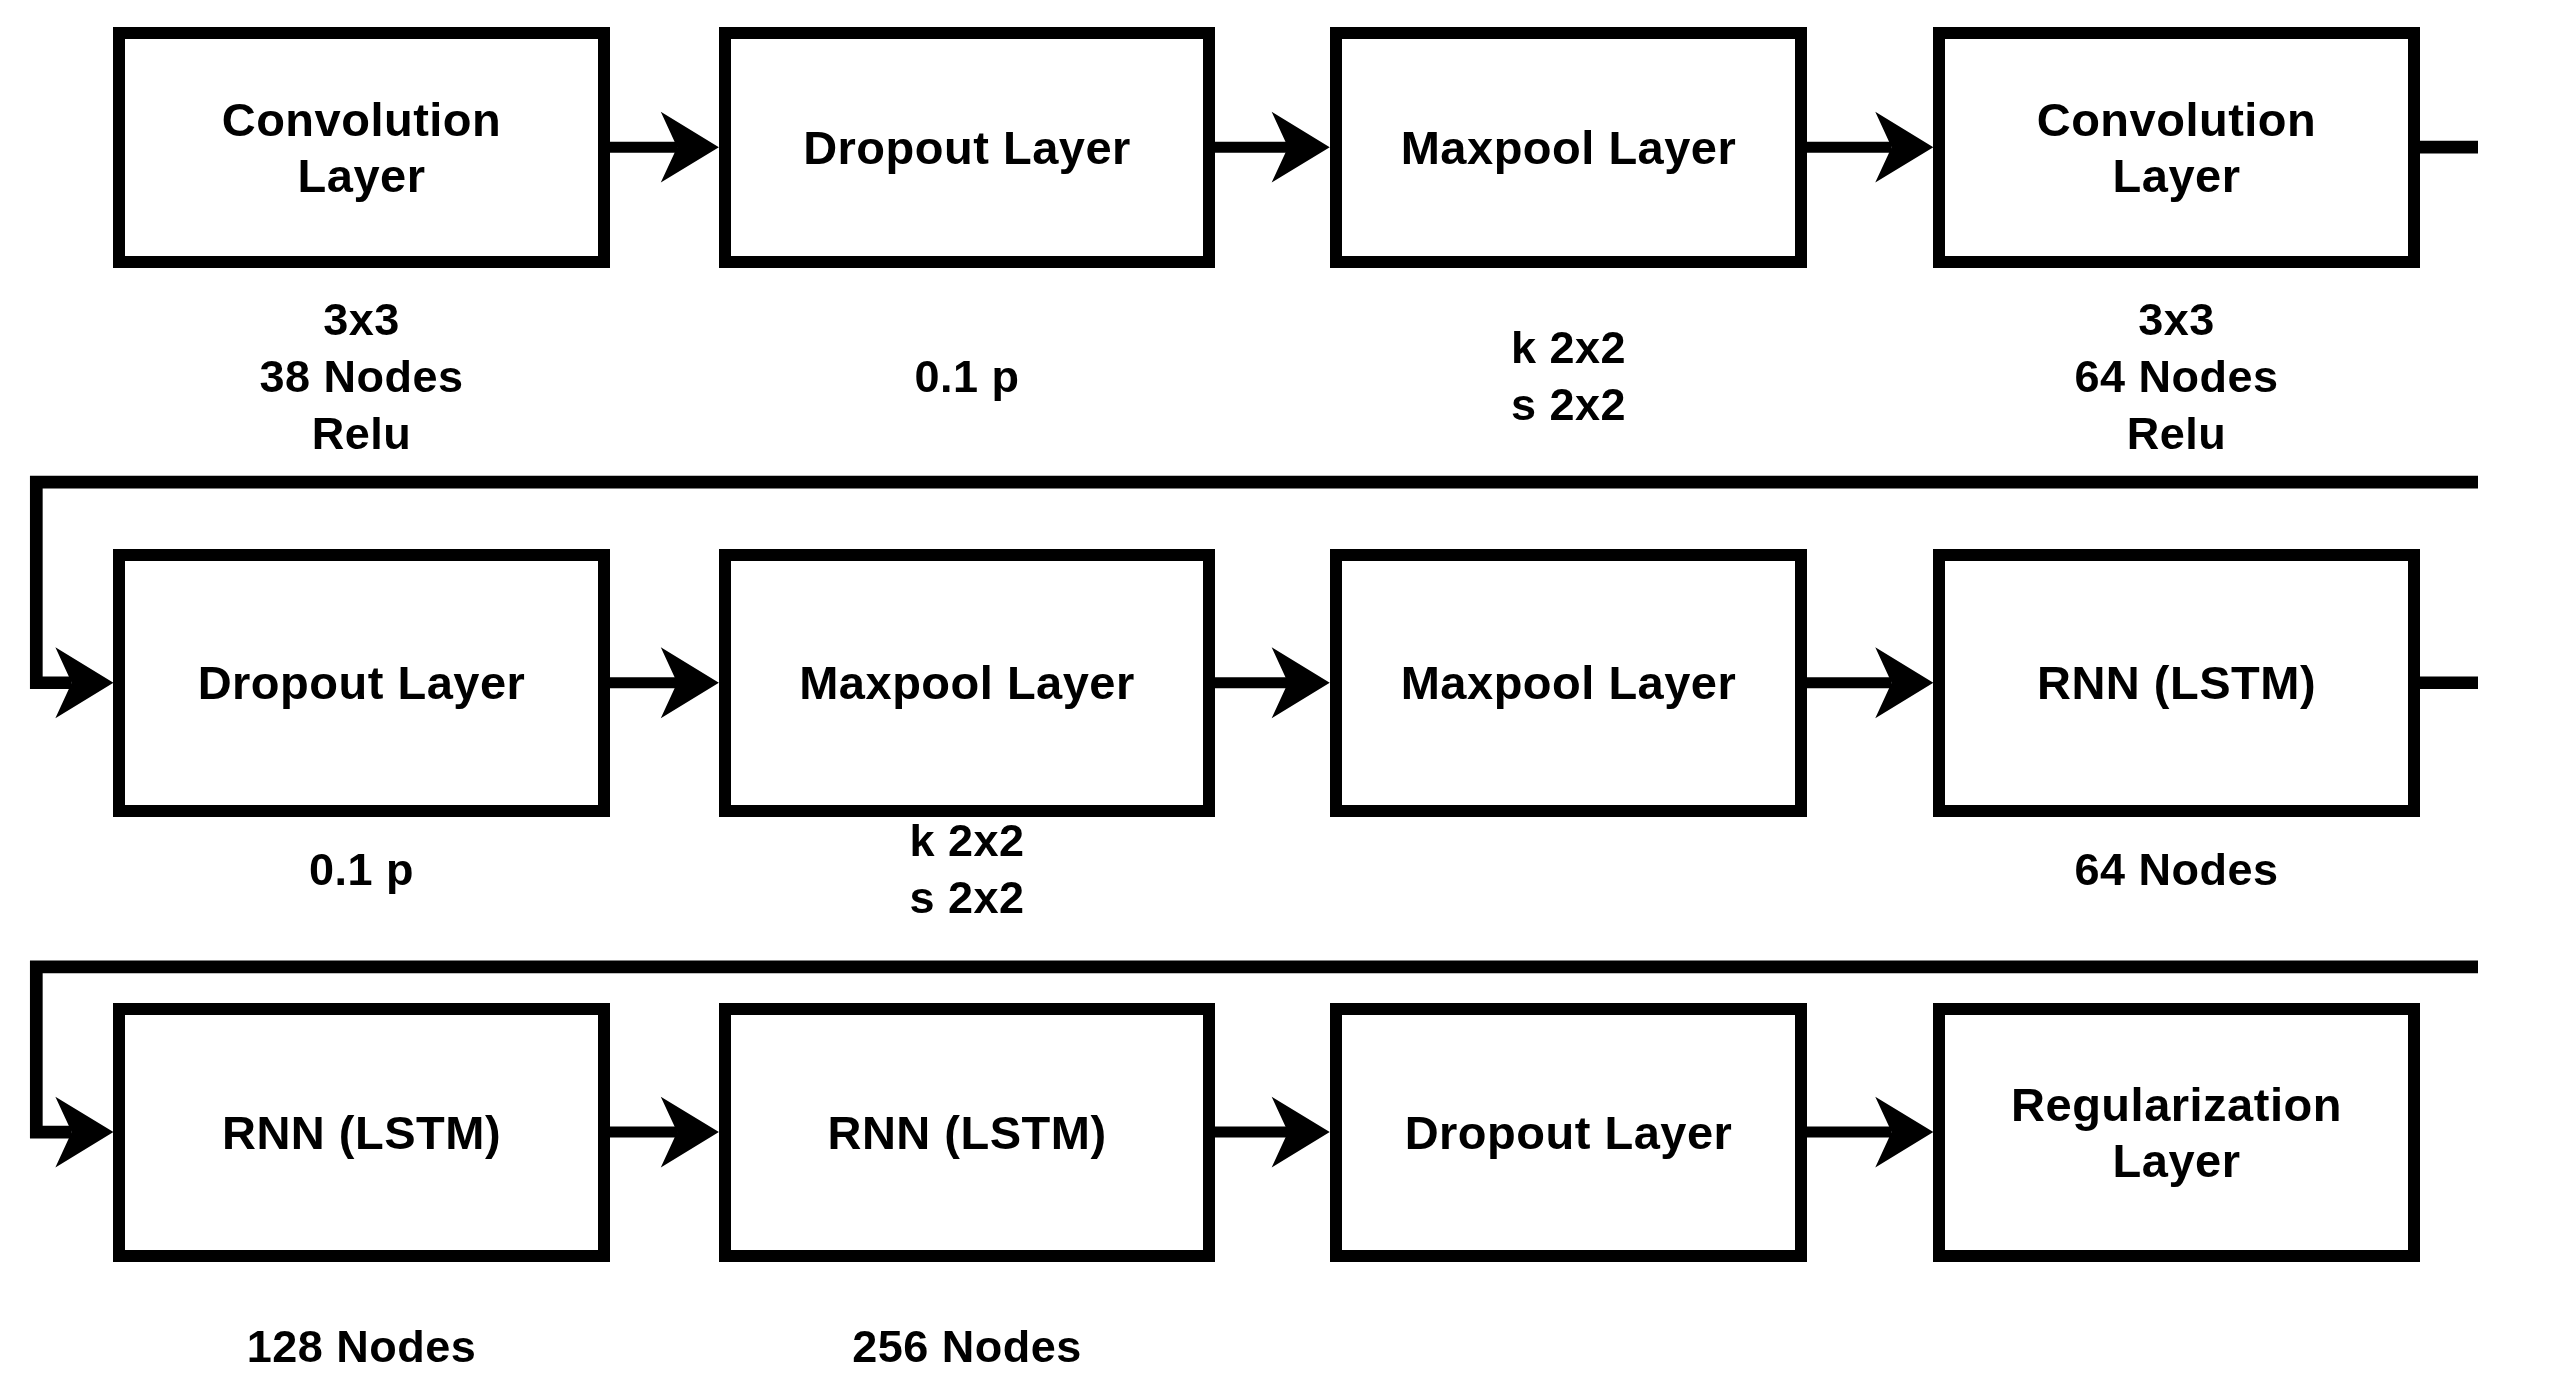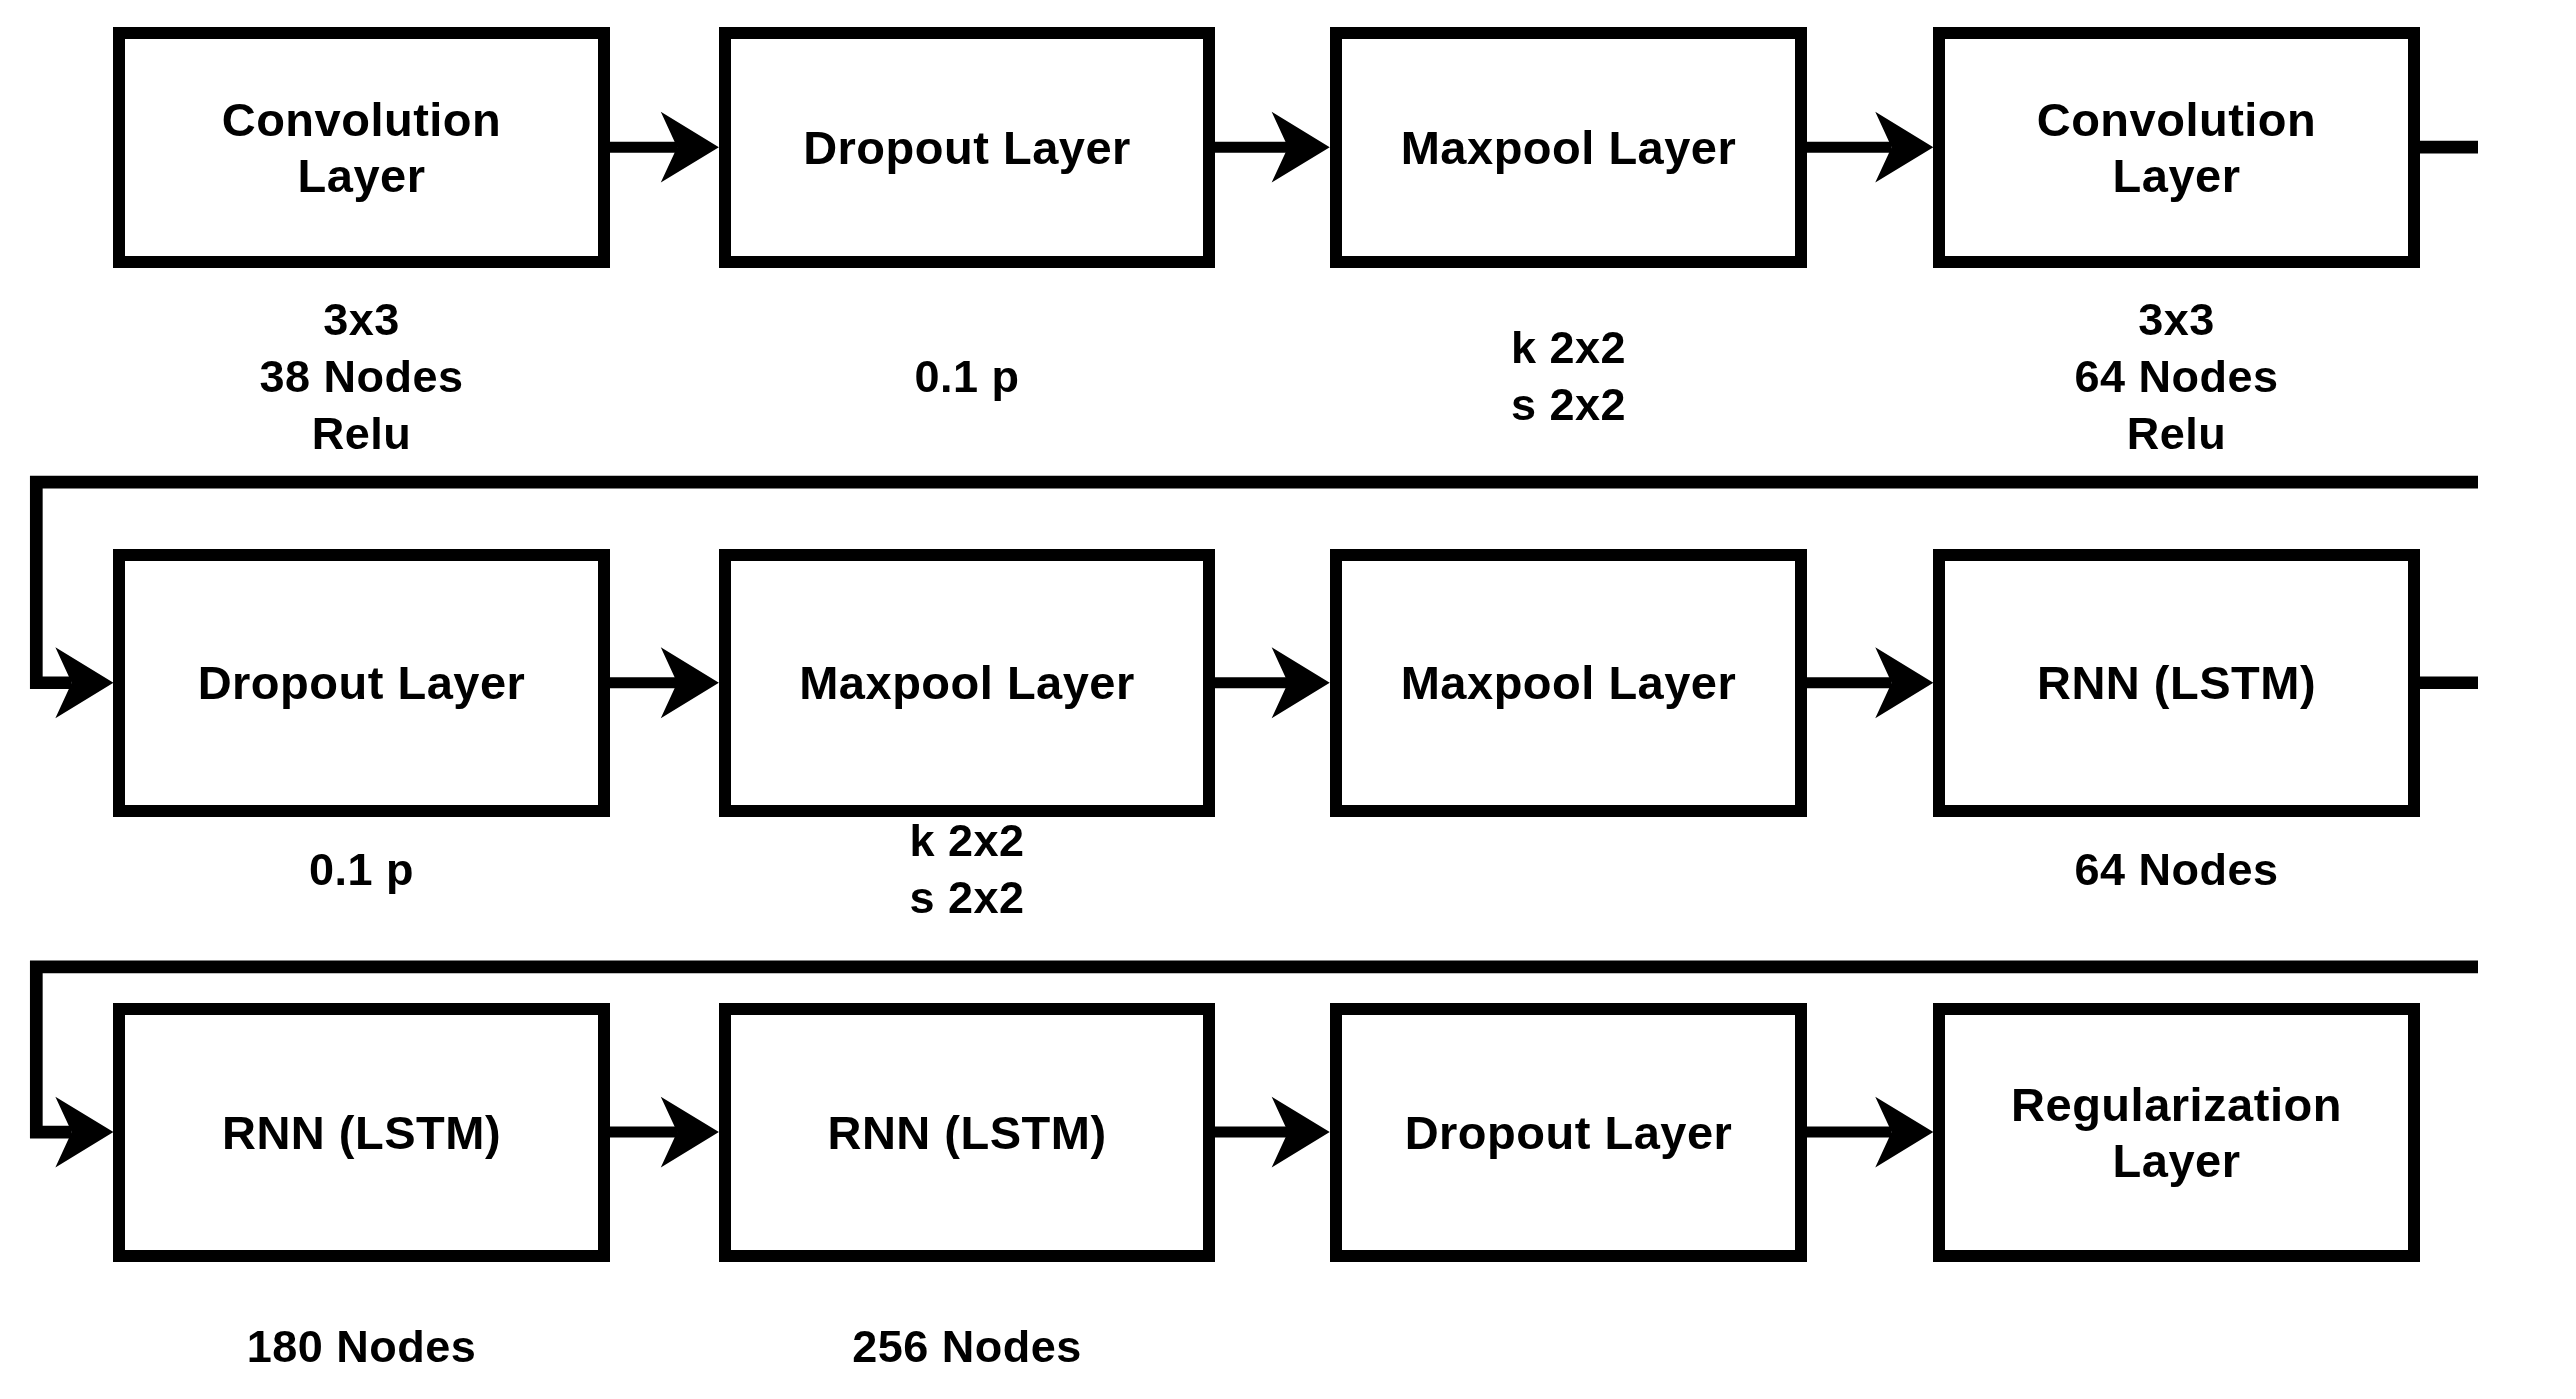--- a/index.html
+++ b/index.html
@@ -159,21 +159,21 @@
     <span>RNN (LSTM)</span>
   </div>
   <div class="cap r2cap c4">
     <div>64 Nodes</div>
   </div>
 
   <div class="box r3 c1">
     <span>RNN (LSTM)</span>
   </div>
   <div class="cap r3cap c1">
-    <div>180 Nodes</div>
+    <div>128 Nodes</div>
   </div>
 
   <div class="box r3 c2">
     <span>RNN (LSTM)</span>
   </div>
   <div class="cap r3cap c2">
     <div>256 Nodes</div>
   </div>
 
   <div class="box r3 c3">

